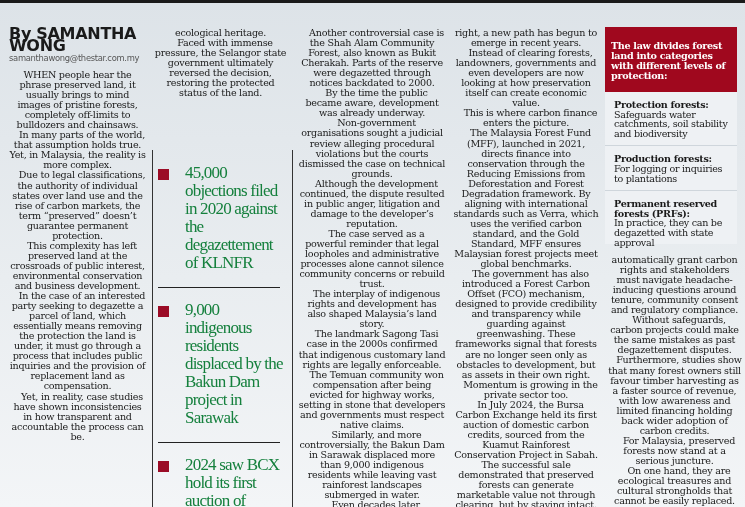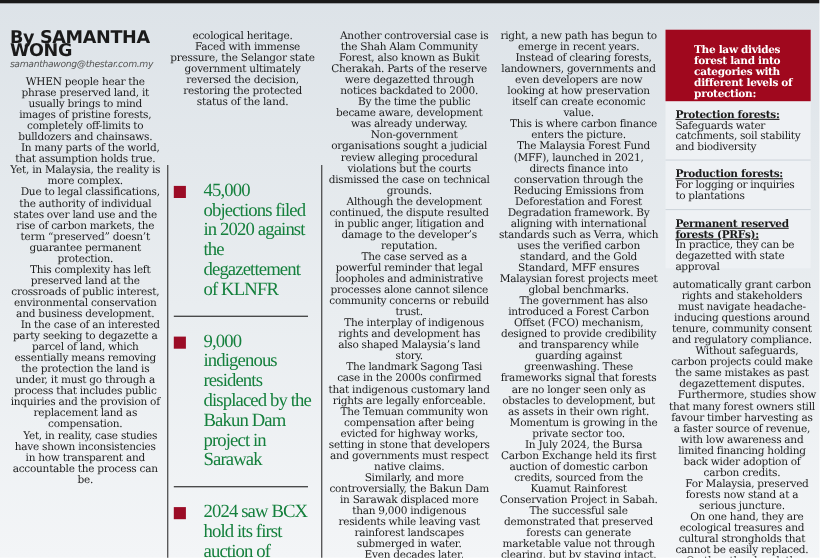--- a/index.html
+++ b/index.html
@@ -34,21 +34,20 @@
     line-height: 12px;
     color: #1a1a1a;
   }
   .email {
     font-family: "DejaVu Sans", "Liberation Sans", sans-serif;
     font-size: 8.4px;
     color: #555;
     letter-spacing: -0.3px;
     line-height: 12px;
     margin-bottom: 6px;
-    font-style: italic;
   }
 
   
   .facts {
     position: absolute;
     left: 152px; top: 150px;
     width: 141px; height: 360px;
     border-left: 1px solid #333;
     border-right: 1px solid #333;
   }
@@ -76,32 +75,32 @@
     width: 132px; height: 217px;
     background: #eef1f4;
   }
   .infobox .head {
     background: #a0081e;
     color: #fff;
     font-weight: bold;
     font-size: 9.6px;
     line-height: 10px;
     letter-spacing: -0.3px;
-    padding: 14px 8px 12px 26px;
+    padding: 14px 8px 12px 6px;
     height: 65px;
   }
   .infobox .entry {
     padding: 8px 6px 7px 9px;
     font-size: 9.6px;
     line-height: 9.6px;
     letter-spacing: -0.3px;
     border-bottom: 1px solid #cfd6dc;
   }
   .infobox .entry:last-child { border-bottom: none; }
-  .infobox .entry b { display: block; text-decoration: underline; }
+  .infobox .entry b { display: block; }
 </style>
 </head>
 <body>
 
 <div class="topbar"></div>
 
 <div class="col c1">
   <div class="byline">By SAMANTHA WONG</div>
   <div class="email">samanthawong@thestar.com.my</div>
   <p>WHEN people hear the phrase preserved land, it usually brings to mind images of pristine forests, completely off-limits to bulldozers and chainsaws.</p>

